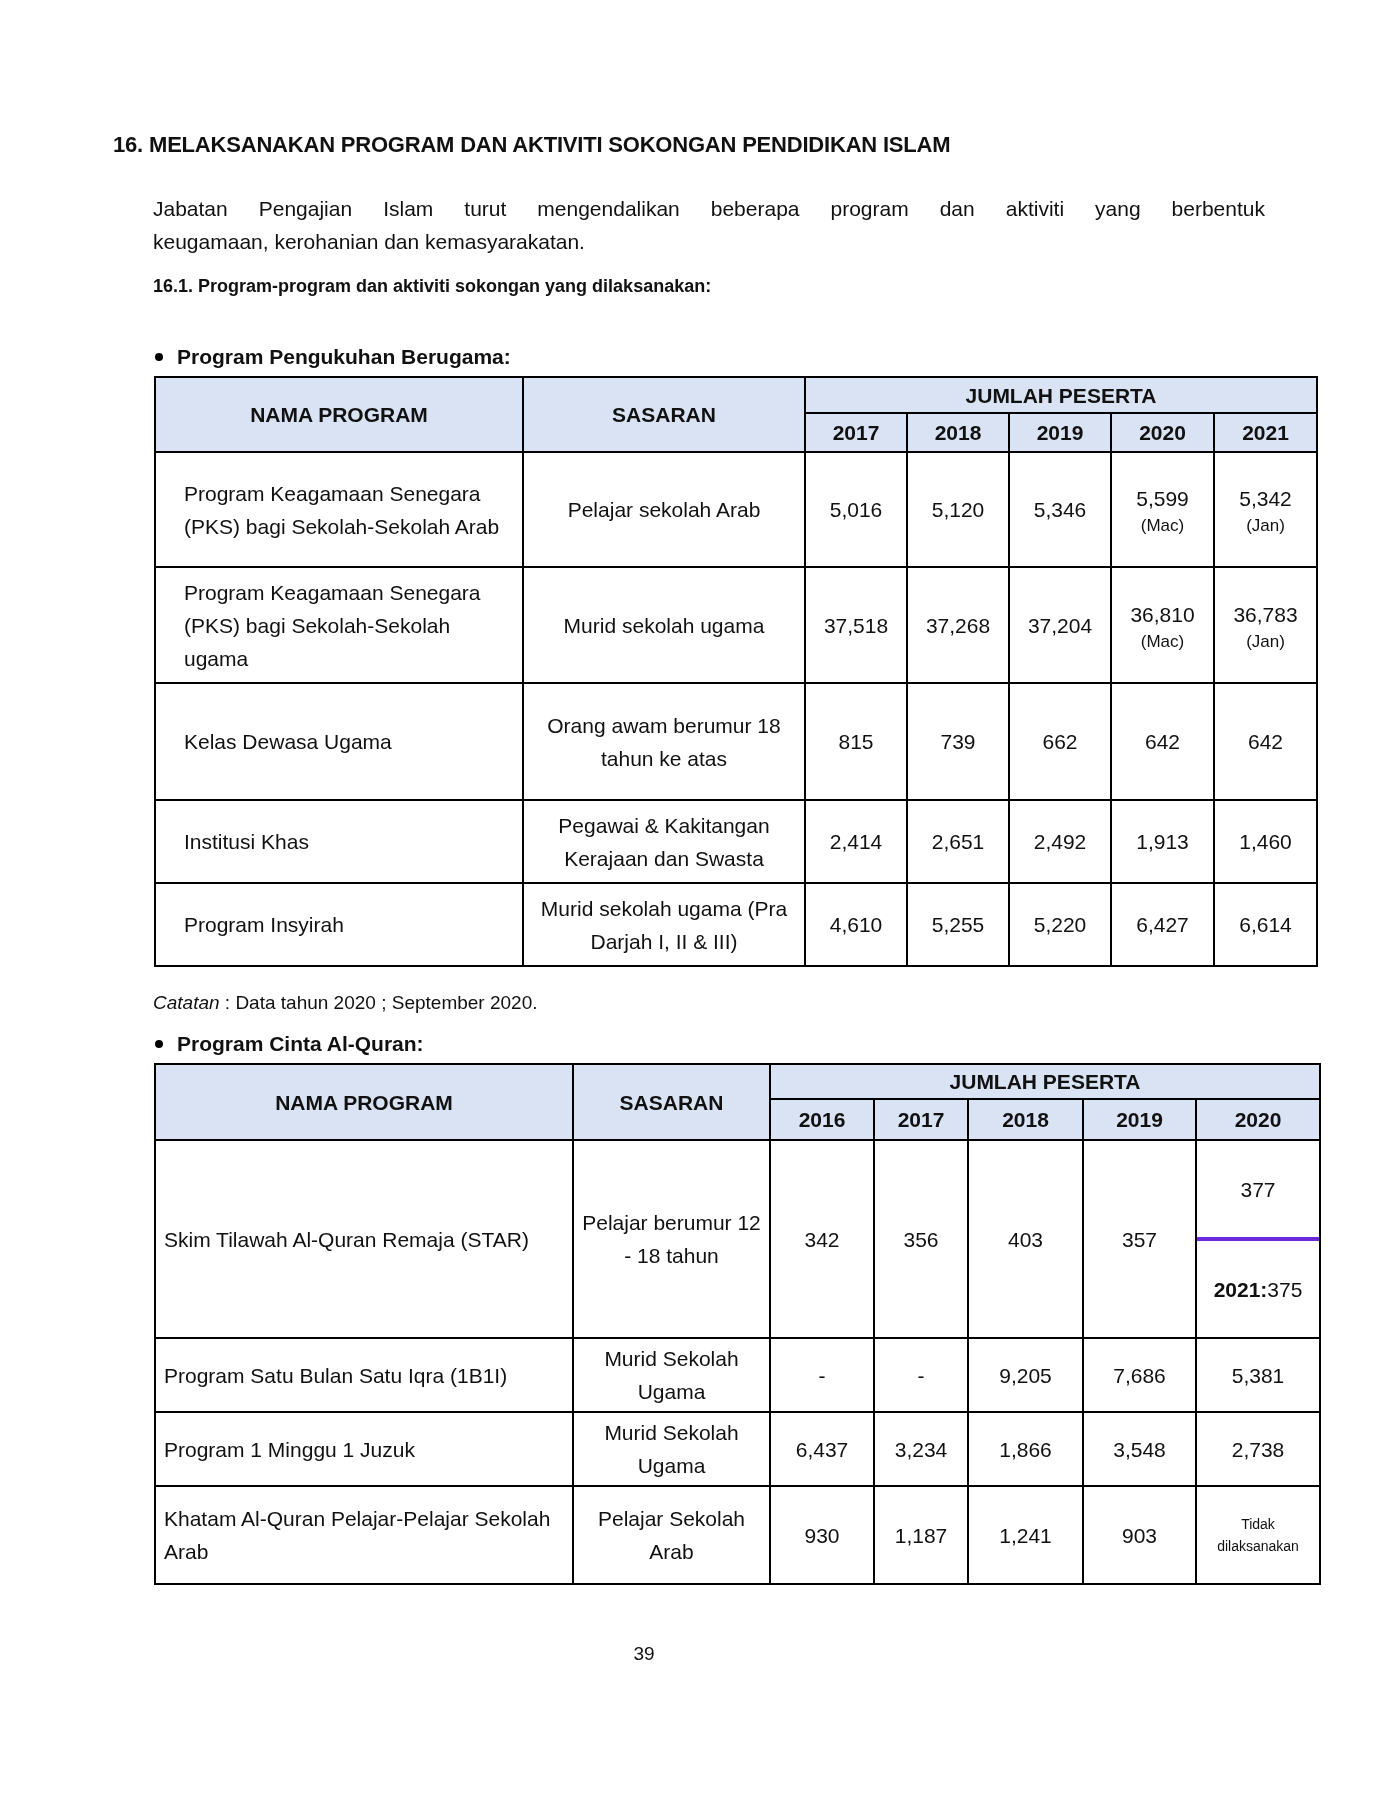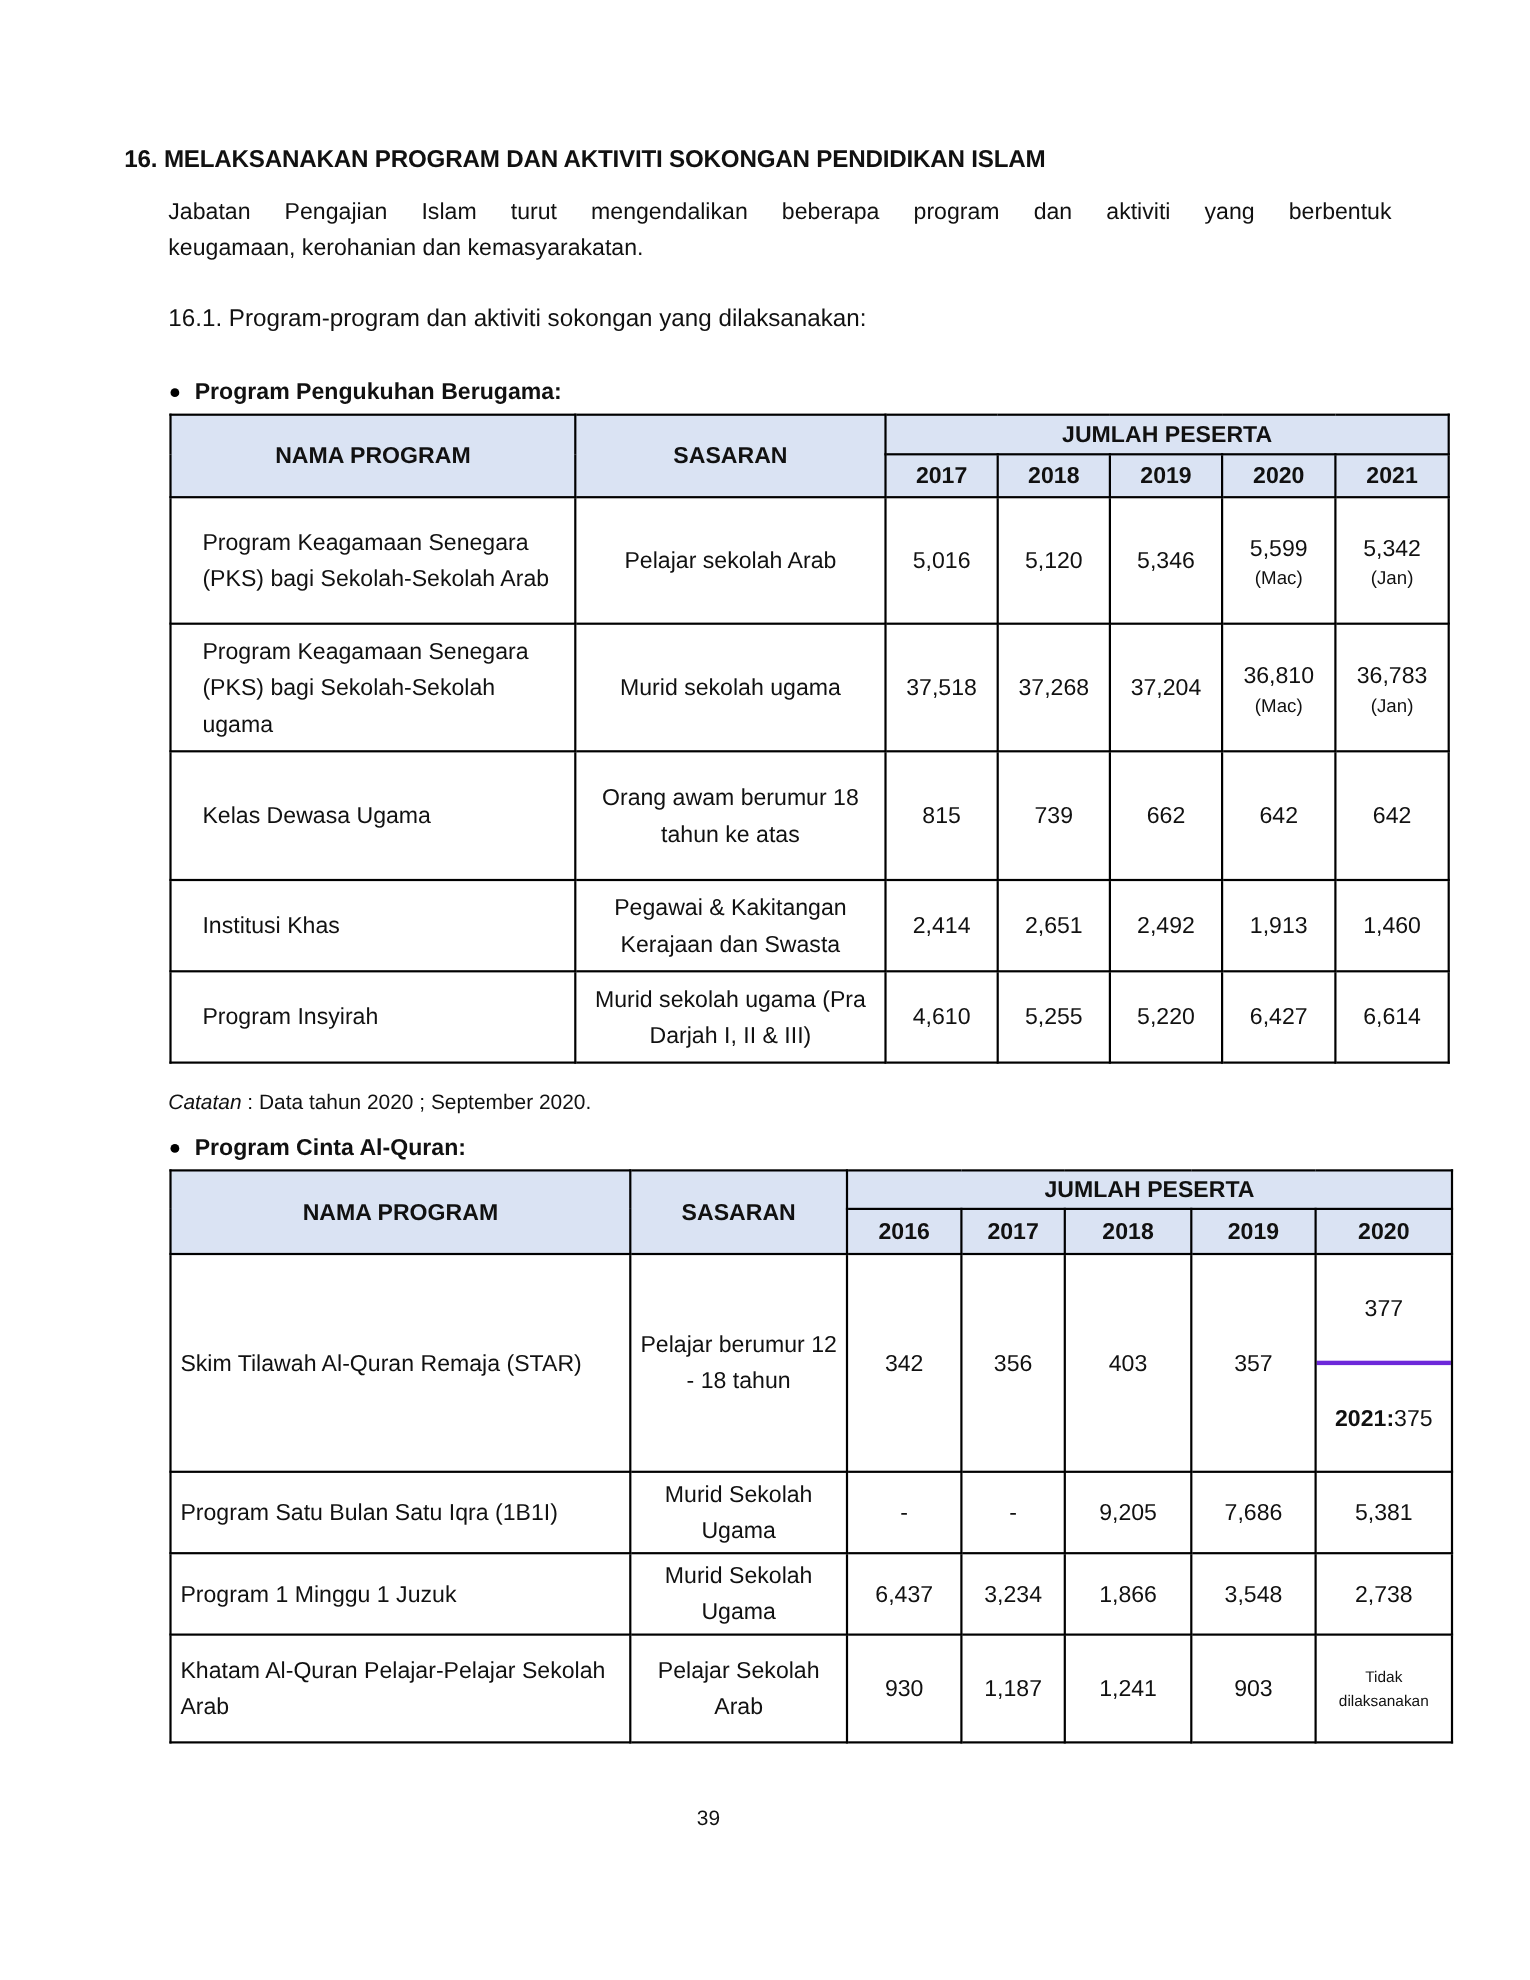--- a/index.html
+++ b/index.html
@@ -2,22 +2,22 @@
 <html><head>
 <meta charset="utf-8">
 <style>
   html, body { margin: 0; padding: 0; background: #ffffff; }
   body { width: 1391px; height: 1800px; position: relative; overflow: hidden;
          font-family: "Liberation Sans", "DejaVu Sans", sans-serif; color: #111; }
   .abs { position: absolute; }
   .h1 { left: 113px; top: 132px; font-size: 22px; font-weight: bold; letter-spacing: -0.2px; }
   .h1 .num { display: inline-block; width: 36px; }
   .para { left: 153px; top: 176px; width: 1112px; font-size: 21px; line-height: 33px; text-align: justify; }
-  .para .l1 { text-align-last: justify; display: block; }
-  .h2 { left: 153px; top: 276px; font-size: 22px; font-weight: normal; }
+  .para .l1 { text-align-last: justify; display: block; margin-top: 16px; }
+  .h2 { left: 153px; top: 276px; font-size: 18px; font-weight: bold; }
   .bullet { left: 153px; font-size: 21px; font-weight: bold; display: flex; align-items: center; }
   .bullet .dot { width: 8px; height: 8px; border-radius: 50%; background: #000; margin-right: 14px; margin-left: 2px; }
   table { border-collapse: collapse; position: absolute; table-layout: fixed; border-radius: 20px; }
   td, th { border: 2px solid #000; font-size: 21px; text-align: center; vertical-align: middle; padding: 0 4px; line-height: 33px; }
   th { background: #dae3f3; font-weight: bold; }
   td.left { text-align: left; padding-left: 28px; }
   td.left2 { text-align: left; padding-left: 8px; }
   .sub { font-size: 17px; display: block; line-height: 22px; }
   .tiny { font-size: 14px; line-height: 22px; display: block; }
   .note { left: 153px; top: 992px; font-size: 19px; }

